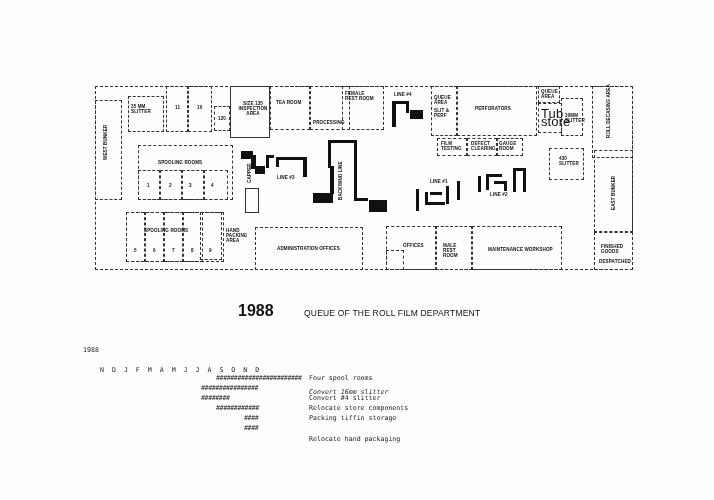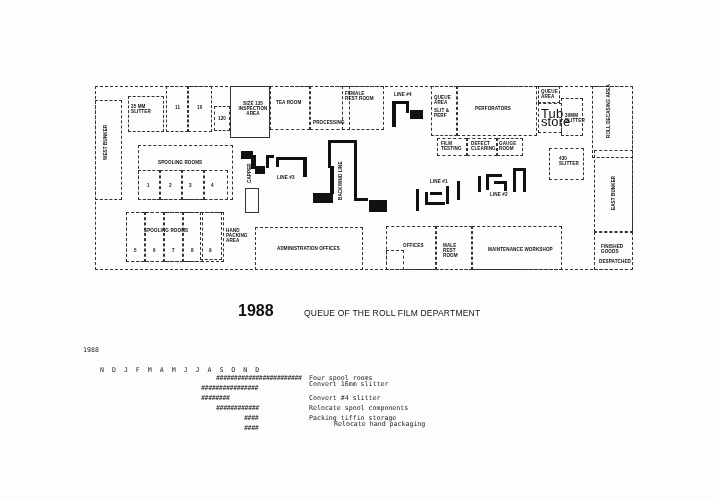--- a/index.html
+++ b/index.html
@@ -174,22 +174,22 @@
 <div class="title-year">1988</div>
 <div class="title-text">QUEUE OF THE ROLL FILM DEPARTMENT</div>
 
 <div class="sched sched-year">1988</div>
 <div class="sched months">N D J F M A M J J A S O N D</div>
 
 <div>
   <div class="task" style="left:216px;top:374px;letter-spacing:-0.4px;">########################</div>
   <div class="task" style="left:309px;top:374px;">Four spool rooms</div>
   <div class="task" style="left:201px;top:384px;letter-spacing:-0.4px;">################</div>
-  <div class="task" style="left:309px;top:380px;">Convert 16mm slitter</div>
+  <div class="task" style="left:309px;top:388px;font-style:italic;">Convert 16mm slitter</div>
   <div class="task" style="left:201px;top:394px;letter-spacing:-0.4px;">########</div>
   <div class="task" style="left:309px;top:394px;">Convert #4 slitter</div>
   <div class="task" style="left:216px;top:404px;letter-spacing:-0.4px;">############</div>
-  <div class="task" style="left:309px;top:404px;">Relocate spool components</div>
+  <div class="task" style="left:309px;top:404px;">Relocate store components</div>
   <div class="task" style="left:244px;top:414px;letter-spacing:-0.4px;">####</div>
   <div class="task" style="left:309px;top:414px;">Packing tiffin storage</div>
   <div class="task" style="left:244px;top:424px;letter-spacing:-0.4px;">####</div>
-  <div class="task" style="left:309px;top:420px;margin-left:25px;">Relocate hand packaging</div>
+  <div class="task" style="left:309px;top:435px;">Relocate hand packaging</div>
 </div>
 
 </body></html>

